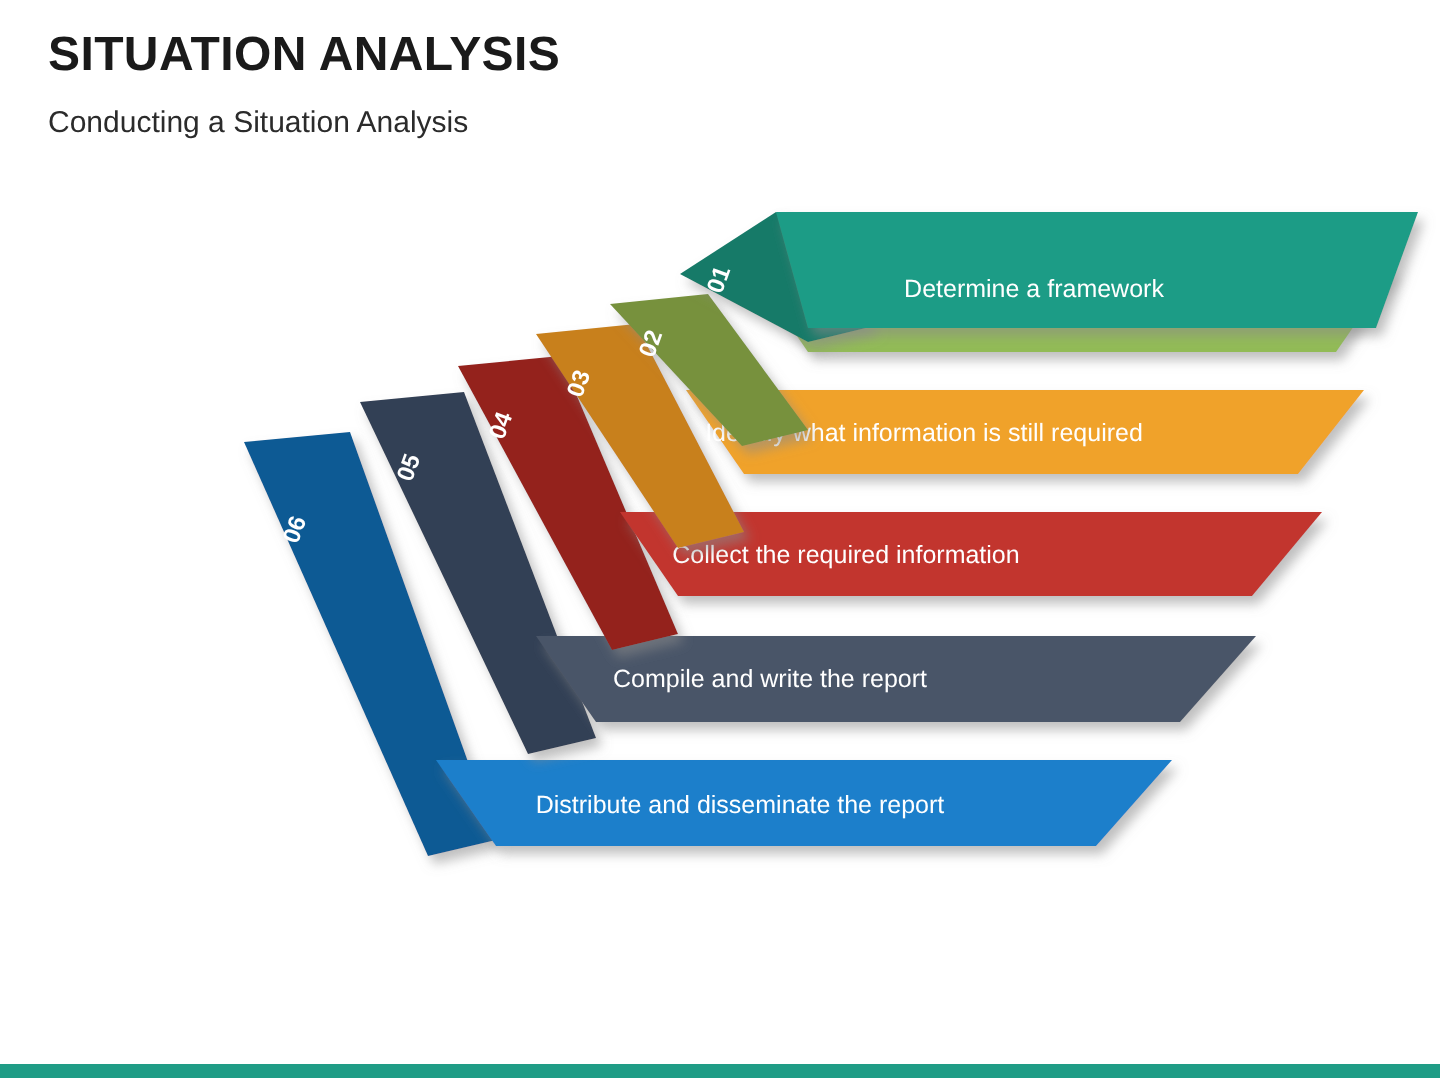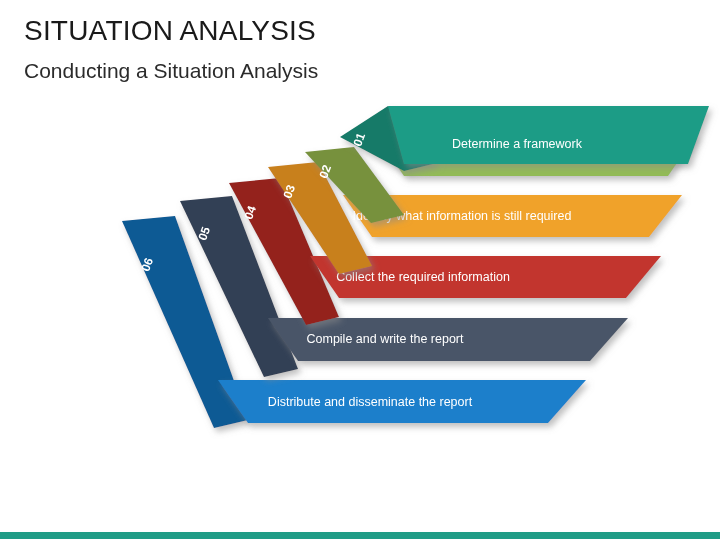--- a/index.html
+++ b/index.html
@@ -21,30 +21,30 @@
     height: 540px;
     background: #ffffff;
   }
   #header {
     position: absolute;
     left: 24px;
     top: 14px;
     width: 660px;
   }
   #page-title {
-    font-size: 28px;
-    font-weight: normal;
+    font-size: 24px;
+    font-weight: bold;
     color: #1a1a1a;
     letter-spacing: 0.2px;
     line-height: 1.2;
     margin: 0;
     white-space: nowrap;
   }
   #page-subtitle {
-    font-size: 21px;
+    font-size: 15px;
     font-weight: normal;
     color: #2b2b2b;
     line-height: 1.3;
     margin: 9px 0 0 0;
     white-space: nowrap;
   }
   #funnel-wrap {
     position: absolute;
     left: 0;
     top: 0;

